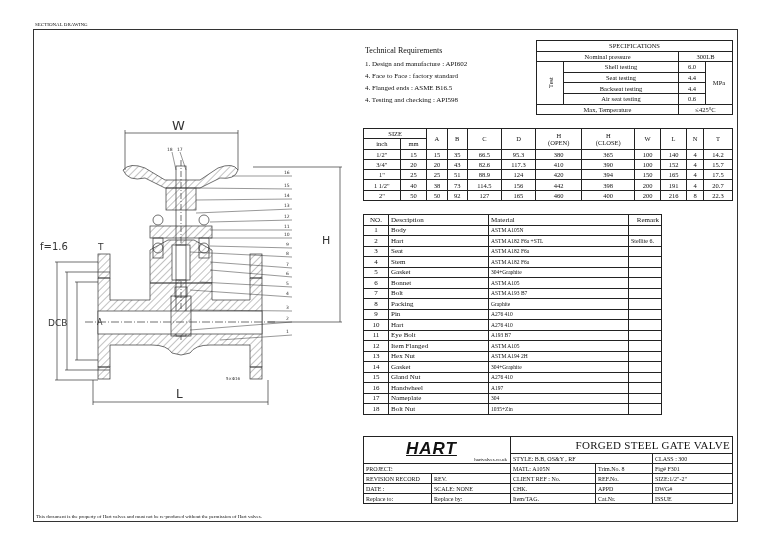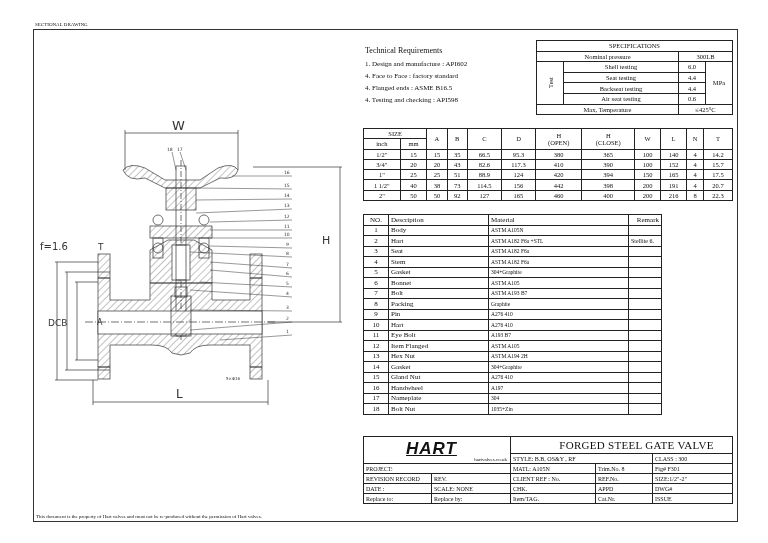--- a/index.html
+++ b/index.html
@@ -13,21 +13,21 @@
   .tech .ttl { font-size:8px; margin-bottom:1px; }
   #spec { left:536px; top:40px; width:197px; font-size:6.5px; }
   #spec td { height:9.6px; text-align:center; }
   #dims { left:363px; top:128px; width:370px; font-size:6.5px; }
   #dims td { text-align:center; height:9.3px; }
   #parts { left:363px; top:214px; width:299px; font-size:7px; }
   #parts td { height:9.5px; }
   #parts td.mat { font-size:5.5px; }
   #title { left:363px; top:436px; width:370px; font-size:6px; }
   #title td { height:9px; }
-  .big-title { font-size:11px; text-align:center; letter-spacing:0.3px;padding-left:32px; }
+  .big-title { font-size:11px; text-align:right; letter-spacing:0.3px;padding-left:32px; }
   .logo { font-family:Liberation Sans, sans-serif; font-weight:bold; font-style:italic; font-size:17px; letter-spacing:1px; text-decoration:underline; }
   svg text { font-family:"DejaVu Sans", sans-serif; }
 </style>
 </head>
 <body>
 
 <div class="abs tiny" style="left:35px;top:22px;">SECTIONAL DRAWING</div>
 <div class="frame"></div>
 <div class="abs tiny" style="left:36px;top:514px;">This document is the property of Hart valves and must not be re-produced without the permission of Hart valves.</div>
 

